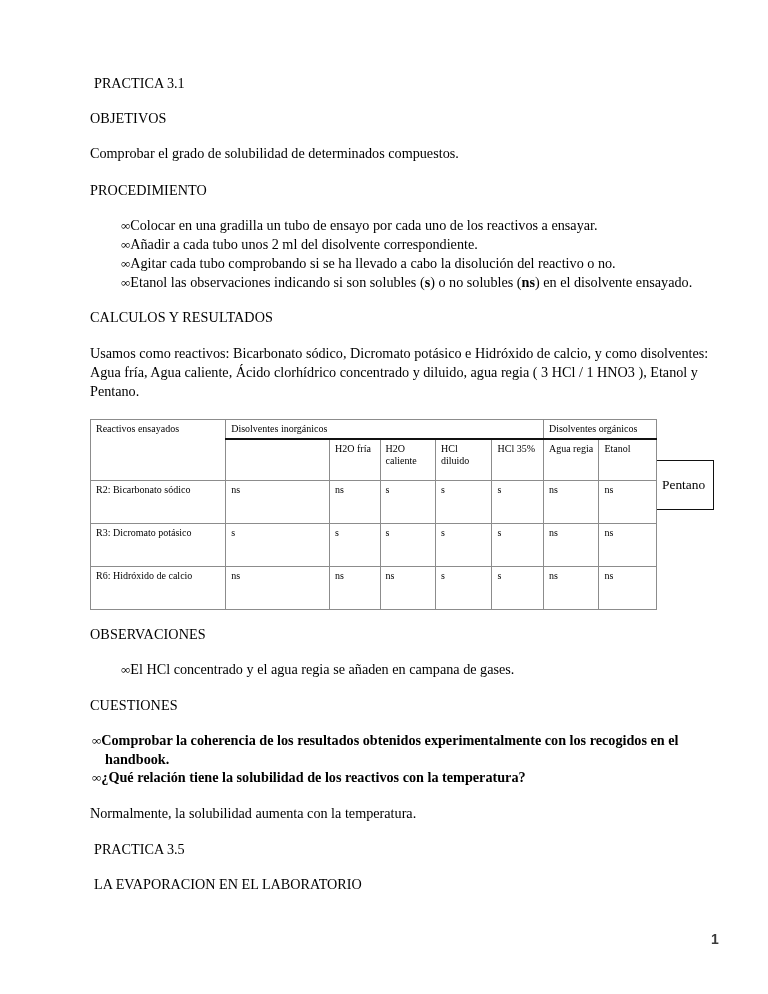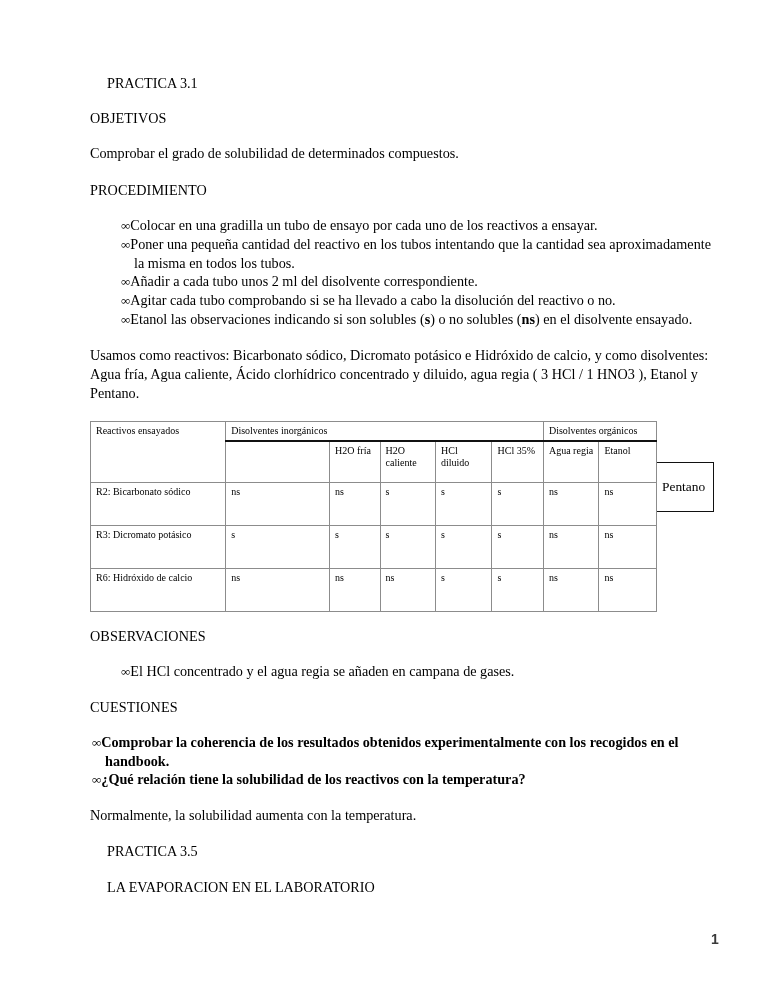--- a/index.html
+++ b/index.html
@@ -25,21 +25,21 @@
   .content {
     position: absolute;
     left: 90px;
     top: 74px;
     width: 630px;
   }
 
   .line {
     font-size: 14.2px;
     line-height: 1.28;
-    margin: 0 0 17px 17px;
+    margin: 0 0 17px 4px;
   }
   .heading {
     font-size: 14.2px;
     font-weight: normal;
     line-height: 1.28;
     margin: 0 0 17px 0;
     letter-spacing: 0.1px;
   }
   .para {
     font-size: 14.2px;
@@ -151,26 +151,26 @@
 
 
     <p class="heading">OBJETIVOS</p>
 
     <p class="para">Comprobar el grado de solubilidad de determinados compuestos.</p>
 
     <p class="heading">PROCEDIMIENTO</p>
 
     <ul class="bullets indented">
       <li><span class="bul">∞</span><span>Colocar en una gradilla un tubo de ensayo por cada uno de los reactivos a ensayar.</span></li>
-      <li><span class="bul">∞</span><span>Poner una pequeña cantidad del reactivo en los tubos intentando que la cantidad sea aproximadamente la misma en todos los tubos.</span></li>
       <li><span class="bul">∞</span><span>Añadir a cada tubo unos 2 ml del disolvente correspondiente.</span></li>
       <li><span class="bul">∞</span><span>Agitar cada tubo comprobando si se ha llevado a cabo la disolución del reactivo o no.</span></li>
       <li><span class="bul">∞</span><span>Etanol las observaciones indicando si son solubles (</span><span class="b">s</span><span>) o no solubles (</span><span class="b">ns</span><span>) en el disolvente ensayado.</span></li>
     </ul>
 
+    <p class="heading">CALCULOS Y RESULTADOS</p>
 
     <p class="para">Usamos como reactivos: Bicarbonato sódico, Dicromato potásico e Hidróxido de calcio, y como disolventes: Agua fría, Agua caliente, Ácido clorhídrico concentrado y diluido, agua regia ( 3 HCl / 1 HNO3 ), Etanol y Pentano.</p>
 
     <div class="table-wrap">
       <table class="solub">
         <colgroup>
           <col style="width:134px">
           <col style="width:103px">
           <col style="width:50px">
           <col style="width:55px">

